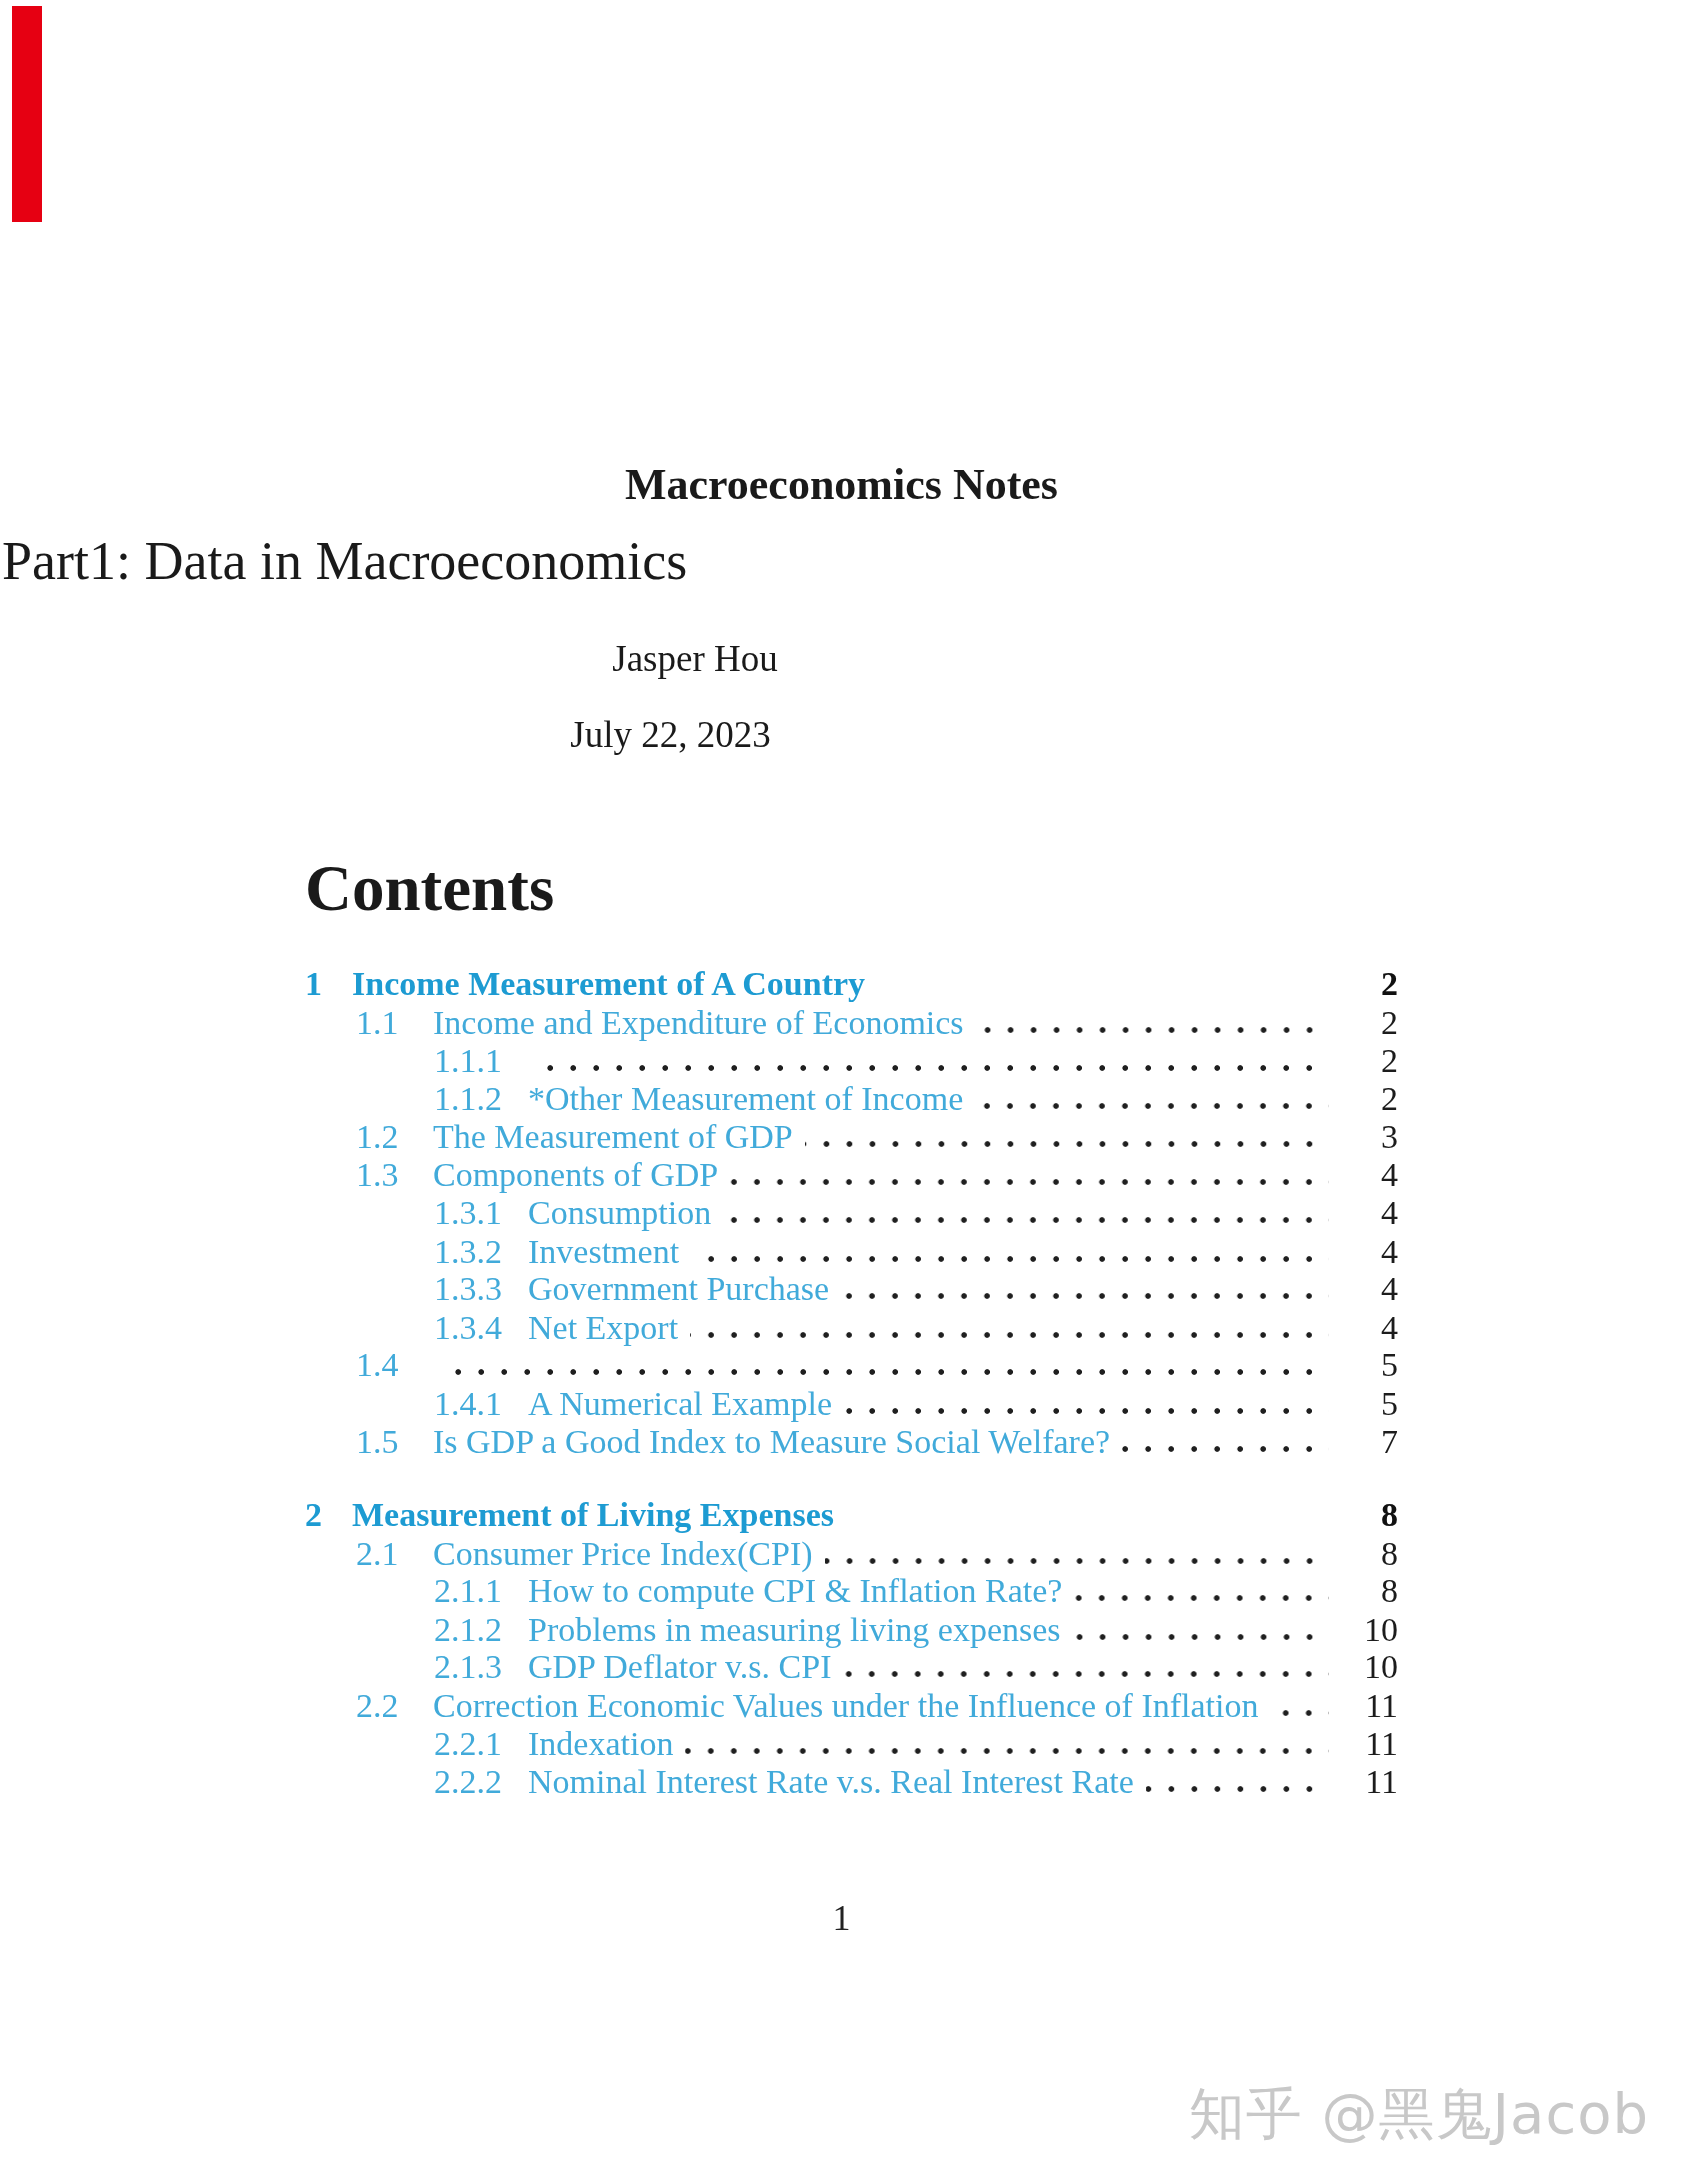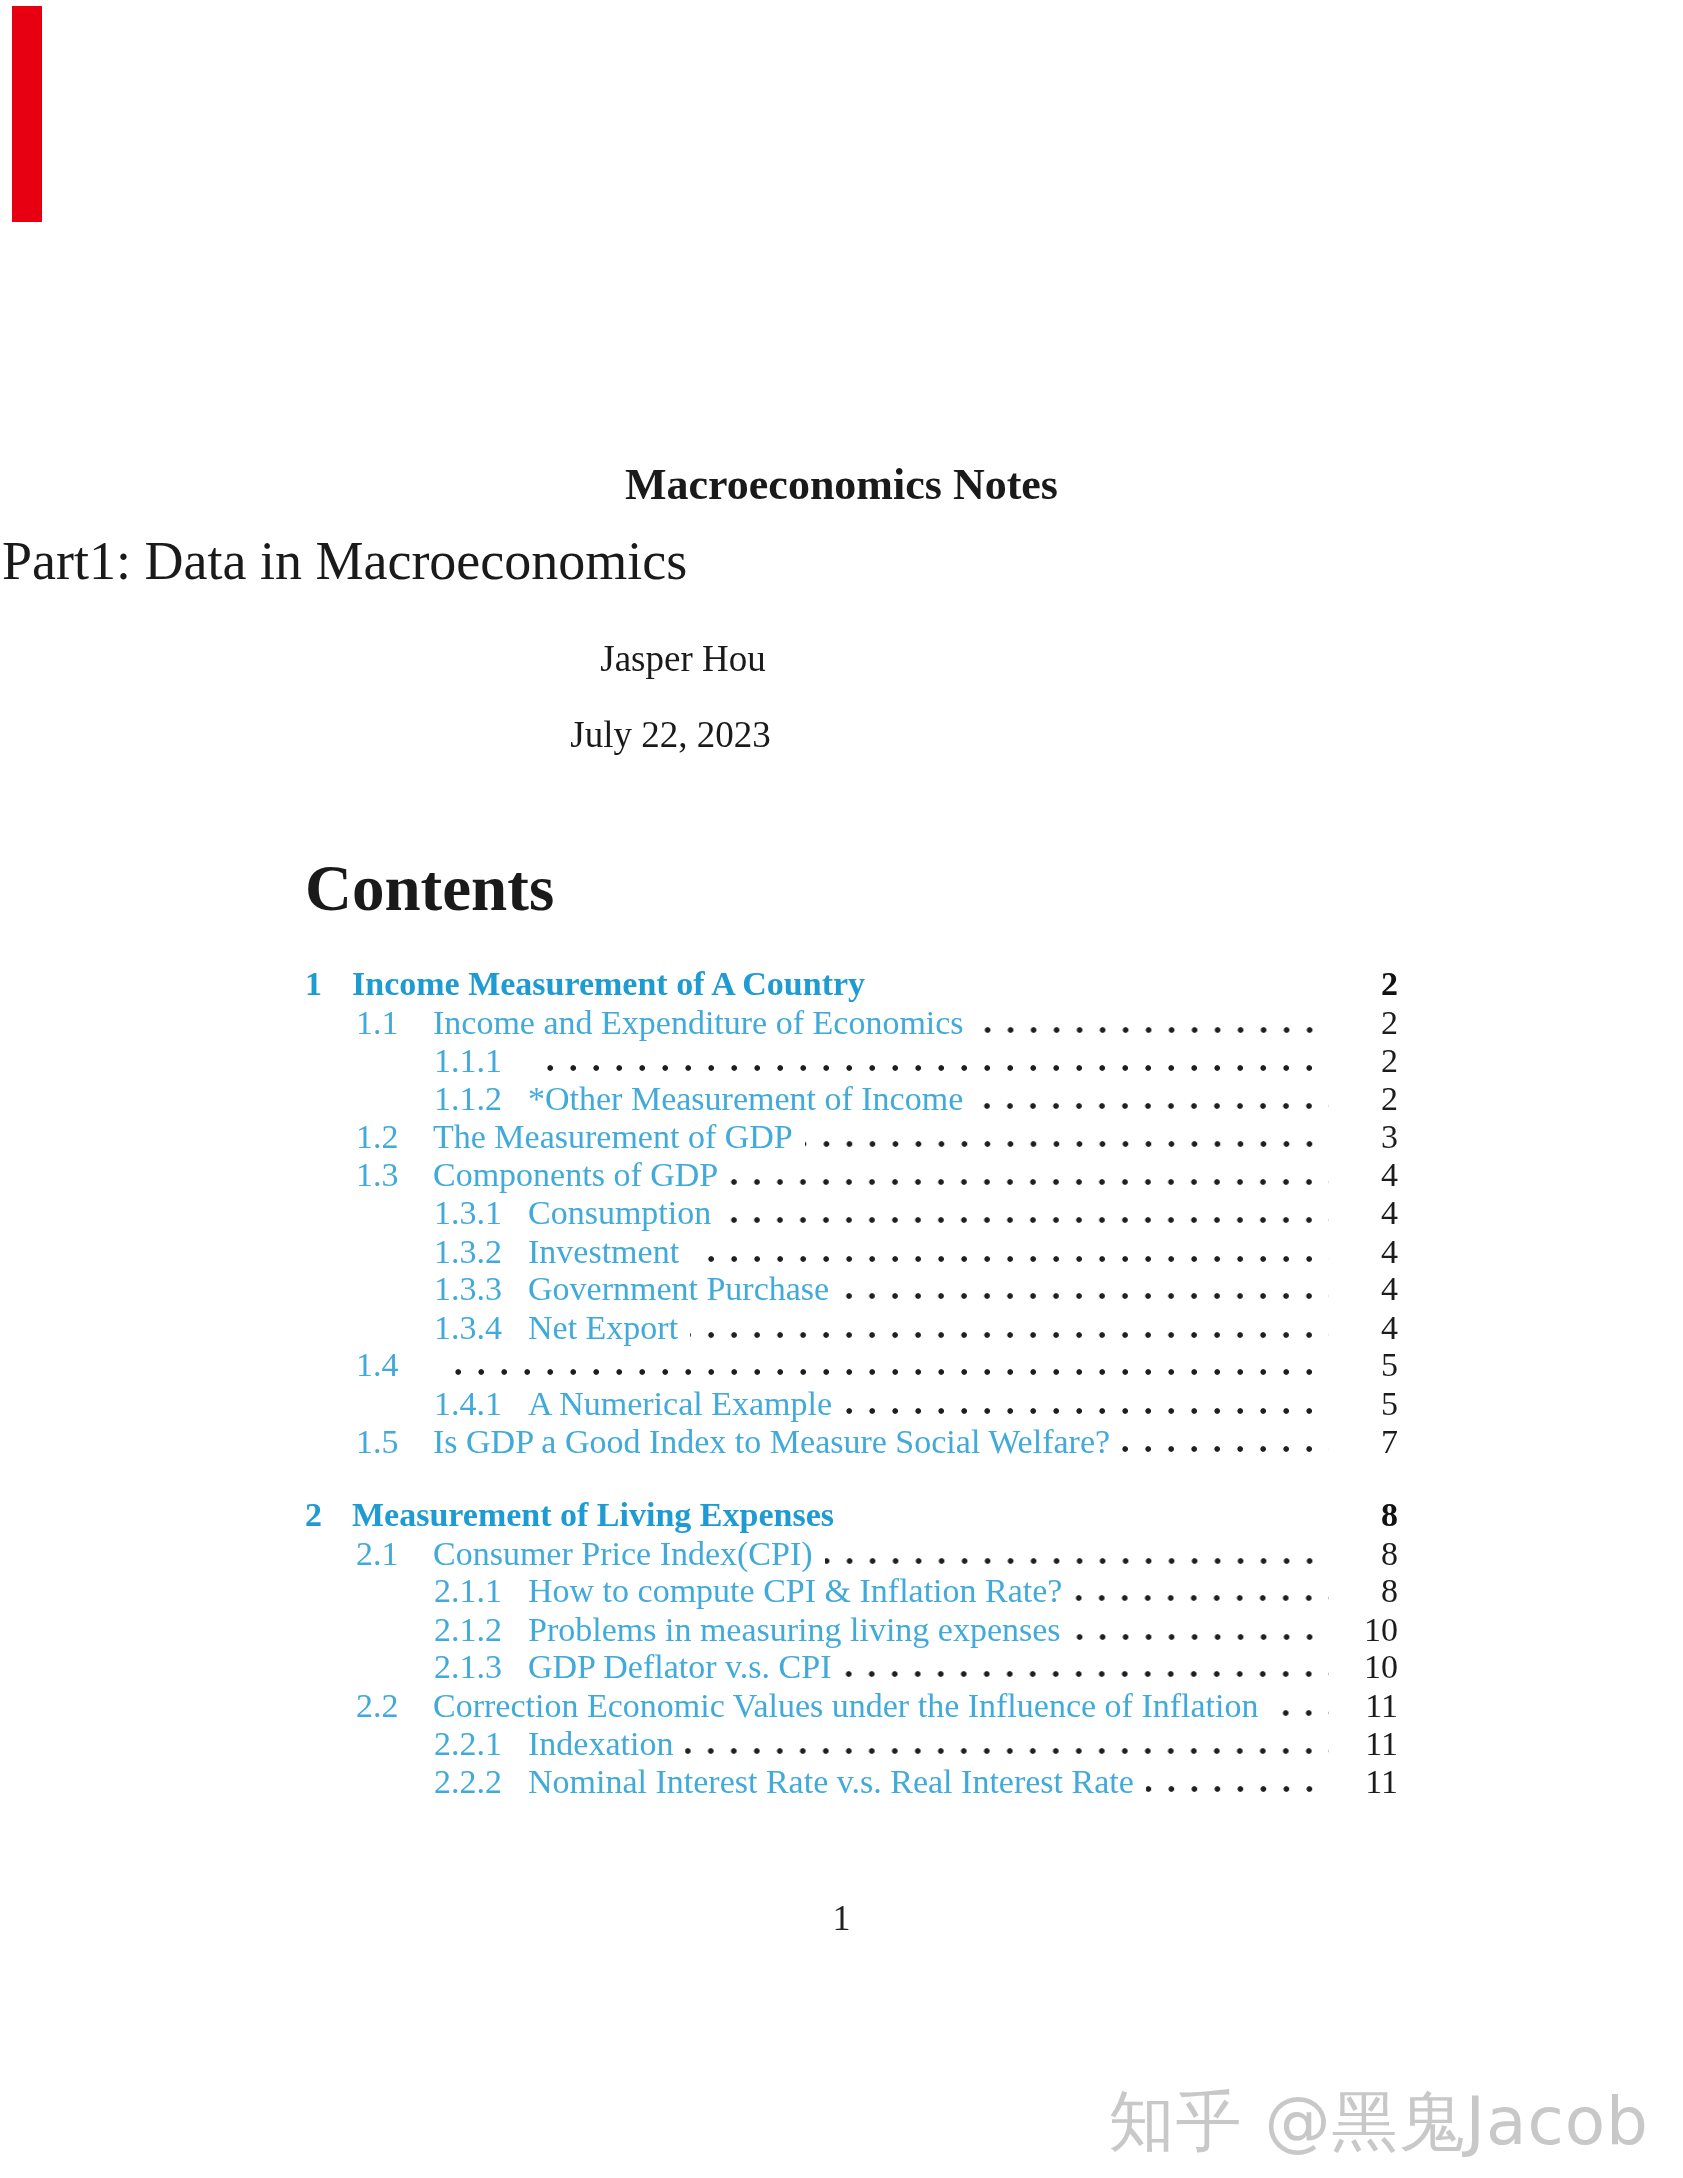--- a/index.html
+++ b/index.html
@@ -5,21 +5,21 @@
   html,body{margin:0;padding:0;}
   body{
     width:1683px;height:2178px;position:relative;background:#ffffff;
     font-family:"Liberation Serif","DejaVu Serif",serif;color:#1a1a1a;
     overflow:hidden;
   }
   .abs{position:absolute;}
   .ribbon{left:12px;top:6px;width:30px;height:216px;background:#e60012;}
   .title{left:0;top:459px;width:1683px;text-align:center;font-size:44px;font-weight:bold;white-space:nowrap;}
   .subtitle{left:2px;top:530px;width:1683px;font-size:54px;font-weight:normal;white-space:nowrap;}
-  .author{left:0;top:637px;width:1366px;text-align:center;font-size:37px;}
+  .author{left:0;top:637px;width:1366px;text-align:center;font-size:37px;padding-left:12px;}
   .date{left:0;top:713px;width:1341px;text-align:center;font-size:37px;}
   .contents-h{left:305px;top:851px;font-size:65px;font-weight:bold;}
   .toc-row{
     position:absolute;display:flex;align-items:baseline;
     font-size:34px;height:39px;line-height:39px;white-space:nowrap;
   }
   .toc-row .num{flex:0 0 auto;}
   .toc-row .label{flex:0 1 auto;}
   .toc-row .dots{
     flex:1 1 auto;align-self:flex-end;height:9px;margin:0 10px 7px 12px;
@@ -30,21 +30,21 @@
   .l1{left:305px;width:1093px;font-weight:bold;color:#1d9bd2;}
   .l1 .num{width:47px;}
   .l1 .dots{background-image:none;}
   .l1 .page{color:#111111;}
   .l2{left:356px;width:1042px;color:#41aada;}
   .l2 .num{width:77px;}
   .l3{left:434px;width:964px;color:#41aada;}
   .l3 .num{width:94px;}
   .pageno{left:0;top:1897px;width:1683px;text-align:center;font-size:36px;color:#222;}
   .watermark{
-    right:34px;top:2077px;font-size:66px;color:#c8c8c8;
+    right:34px;top:2077px;font-size:56px;color:#c8c8c8;
     font-family:"DejaVu Sans","Liberation Sans",sans-serif;
     white-space:nowrap;letter-spacing:1px;
   }
 </style>
 </head>
 <body>
 
 <div class="abs ribbon"></div>
 
 <div class="abs title">Macroeconomics Notes</div>

